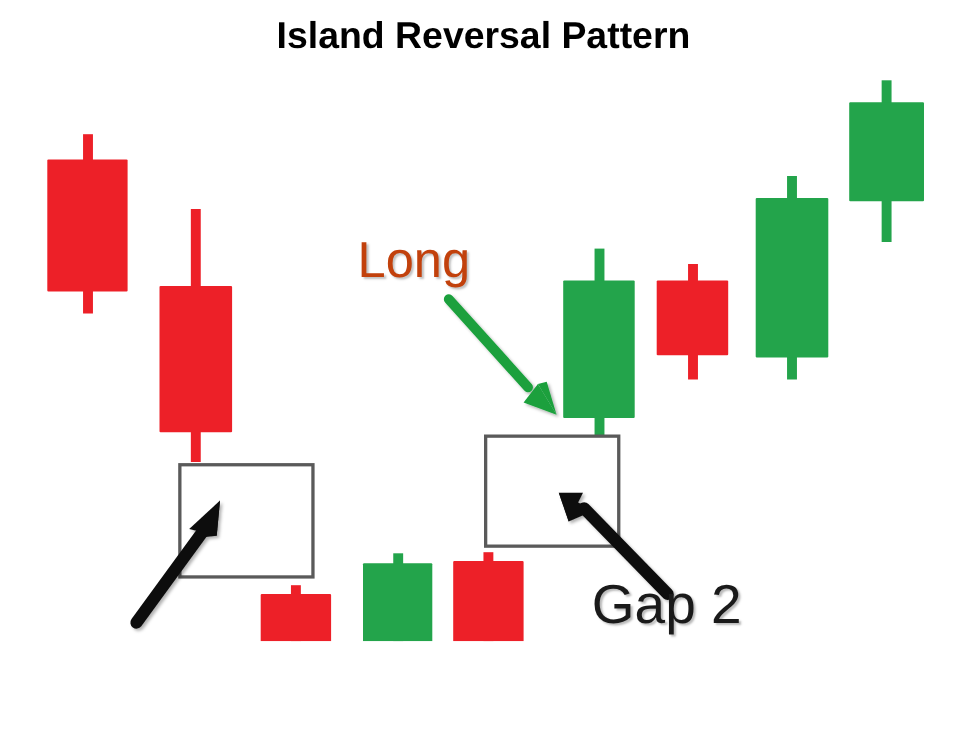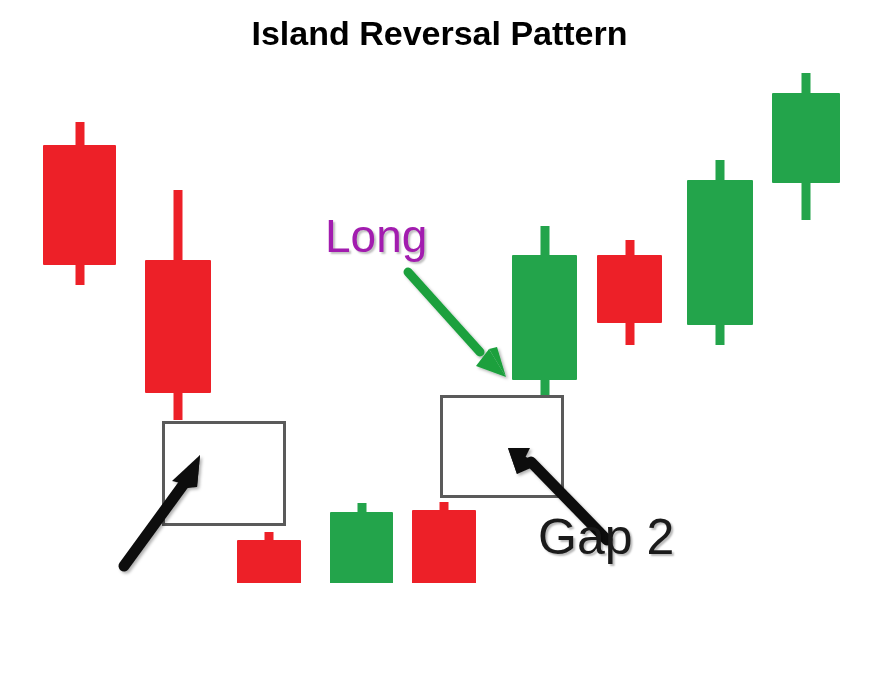--- a/index.html
+++ b/index.html
@@ -53,21 +53,21 @@
     white-space: nowrap;
     font-family: "Liberation Sans", sans-serif;
   }
   .label-gap {
     font-size: 50px;
     color: #1a1a1a;
     text-shadow: 2px 2px 2px rgba(0,0,0,0.28);
   }
   .label-long {
     font-size: 46px;
-    color: #a21caf;
+    color: #c2410c;
     text-shadow: 2px 2px 2px rgba(0,0,0,0.25);
   }
   svg.overlay {
     position: absolute;
     left: 0;
     top: 0;
     width: 879px;
     height: 679px;
     pointer-events: none;
   }
@@ -147,17 +147,17 @@
     </g>
 
     <g filter="url(#softshadow)">
       <line x1="408" y1="272" x2="480" y2="352" stroke="#1aa03c" stroke-width="9" stroke-linecap="round"></line>
       <polygon points="506,377 476,366 489,349" fill="#1aa03c"></polygon>
       <polygon points="506,377 497,347 489,349" fill="#1aa03c"></polygon>
     </g>
   </svg>
 
 
-  <div class="label label-gap" style="left:538px; top:508px;">Gap 2</div>
+  <div class="label label-gap" style="left:538px; top:520px;">Gap 2</div>
 
   <div class="label label-long" style="left:325px; top:209px;">Long</div>
 
 </div>
 
 </body></html>

